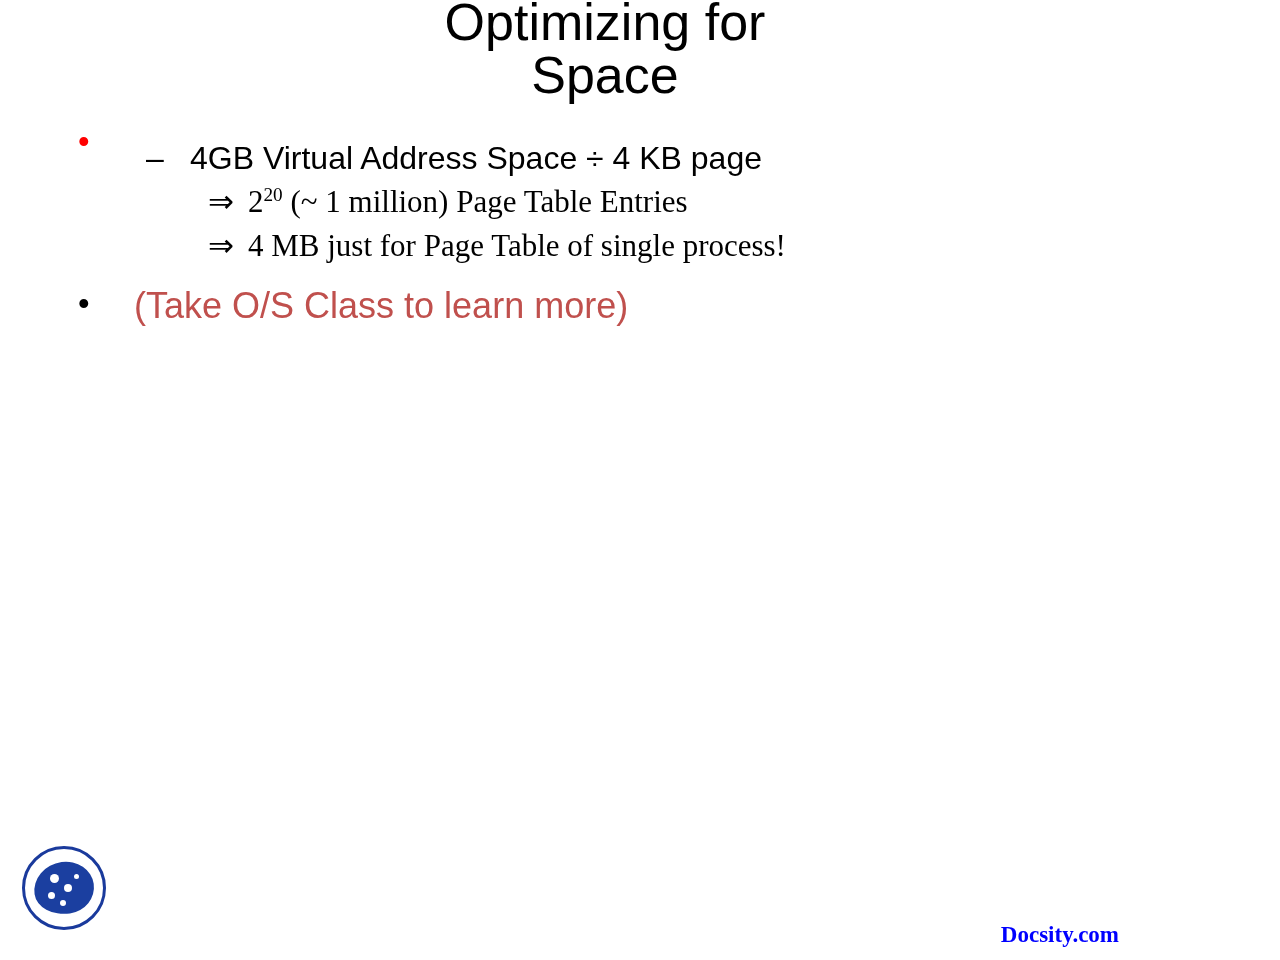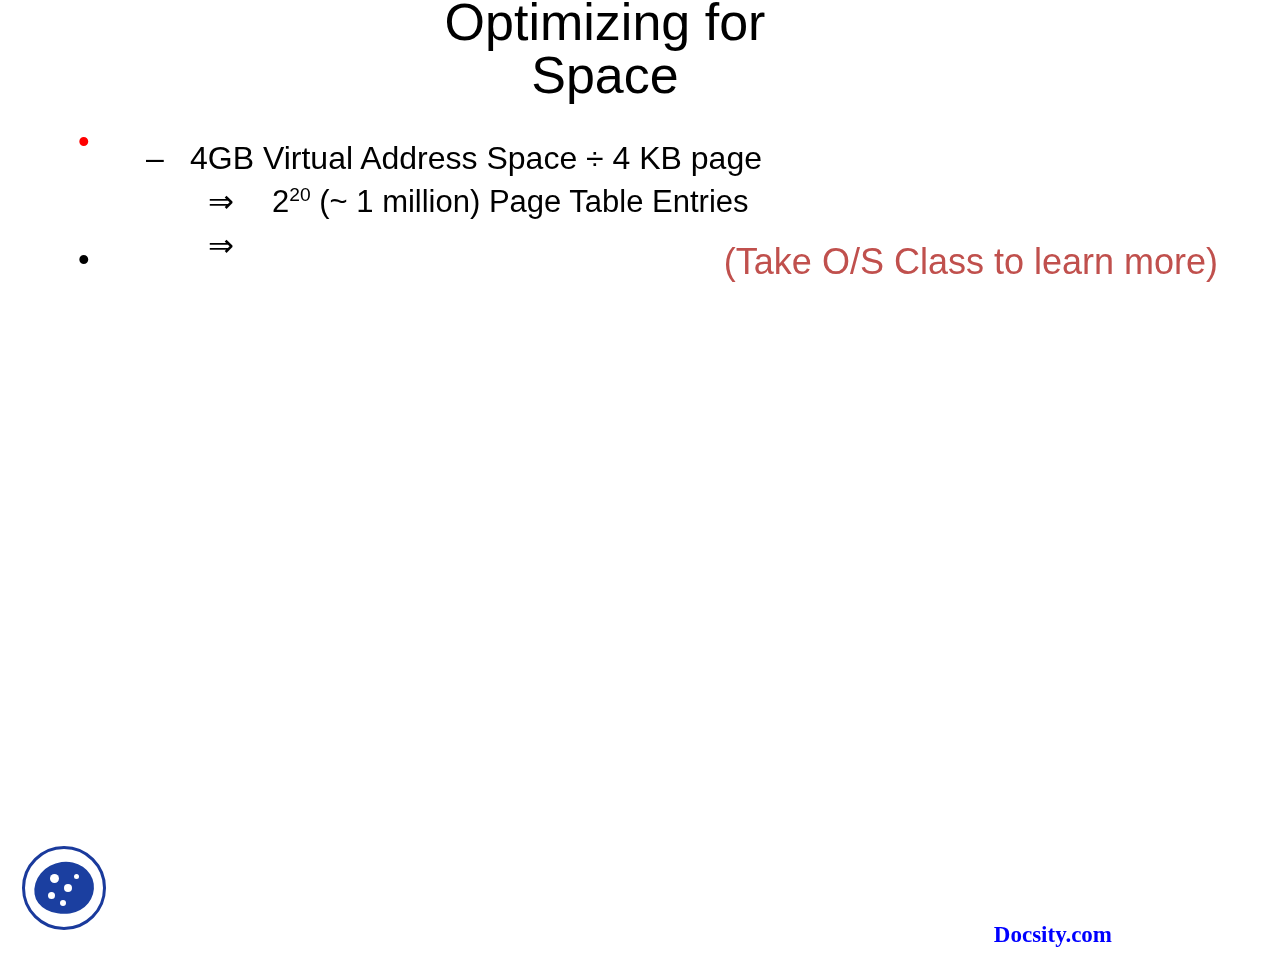--- a/index.html
+++ b/index.html
@@ -14,20 +14,21 @@
     font-family: "Liberation Sans", sans-serif;
     color: #000000;
     overflow: hidden;
   }
 
   .slide {
     position: absolute;
     left: 0; top: 0;
     width: 1116px;
     height: 960px;
+    padding-left: 21px;
   }
 
   
   .title {
     position: absolute;
     left: 190px;
     top: -4px;
     width: 830px;
     font-size: 52px;
     line-height: 1.02;
@@ -93,21 +94,22 @@
     color: #000;
   }
   .l3 .arrow {
     position: absolute;
     left: 130px;
     top: 0;
     font-size: 31px;
   }
   .l3 .after {
     display: inline-block;
-    margin-left: 64px;
+    margin-left: 40px;
+    font-family: Liberation Serif, serif;
   }
   .l3 sup {
     font-size: 0.62em;
     vertical-align: super;
     line-height: 0;
   }
 
   
   .l1-black {
     position: relative;
@@ -130,21 +132,21 @@
   }
   .para .indent-first { display: inline-block; width: 18px; }
 
   
   .closing {
     margin-top: 20px;
     padding-left: 56px;
     font-size: 36px;
     line-height: 1.1;
     color: #c0504d;
-    text-align: right;
+    text-align: left;
   }
 
   
   .logo {
     position: absolute;
     left: 22px;
     top: 846px;
     width: 88px;
     height: 88px;
   }
@@ -172,21 +174,21 @@
   }
   .logo .d1 { left: 28px; top: 28px; width: 9px; height: 9px; }
   .logo .d2 { left: 42px; top: 38px; width: 8px; height: 8px; }
   .logo .d3 { left: 26px; top: 46px; width: 7px; height: 7px; }
   .logo .d4 { left: 38px; top: 54px; width: 6px; height: 6px; }
   .logo .d5 { left: 52px; top: 28px; width: 5px; height: 5px; }
 
   
   .watermark {
     position: absolute;
-    right: 4px;
+    right: 18px;
     bottom: 12px;
     font-size: 23px;
     font-weight: bold;
     color: #0000ff;
     font-family: "Liberation Serif", serif;
   }
 </style>
 </head>
 <body>
 
@@ -206,20 +208,21 @@
       <span>4GB Virtual Address Space ÷ 4 KB page</span>
     </div>
 
     <div class="l3">
       <span class="arrow">⇒</span>
       <span class="after"><span>2</span><sup>20</sup><span> (~ 1 million) Page Table Entries</span></span>
     </div>
 
     <div class="l3">
       <span class="arrow">⇒</span>
+      <span class="after">4 MB just for Page Table of single process!</span>
     </div>
 
     <div class="l1-black">
       <span class="bullet-dot">•</span>
     </div>
 
 
     <div class="closing">(Take O/S Class to learn more)</div>
 
   </div>

